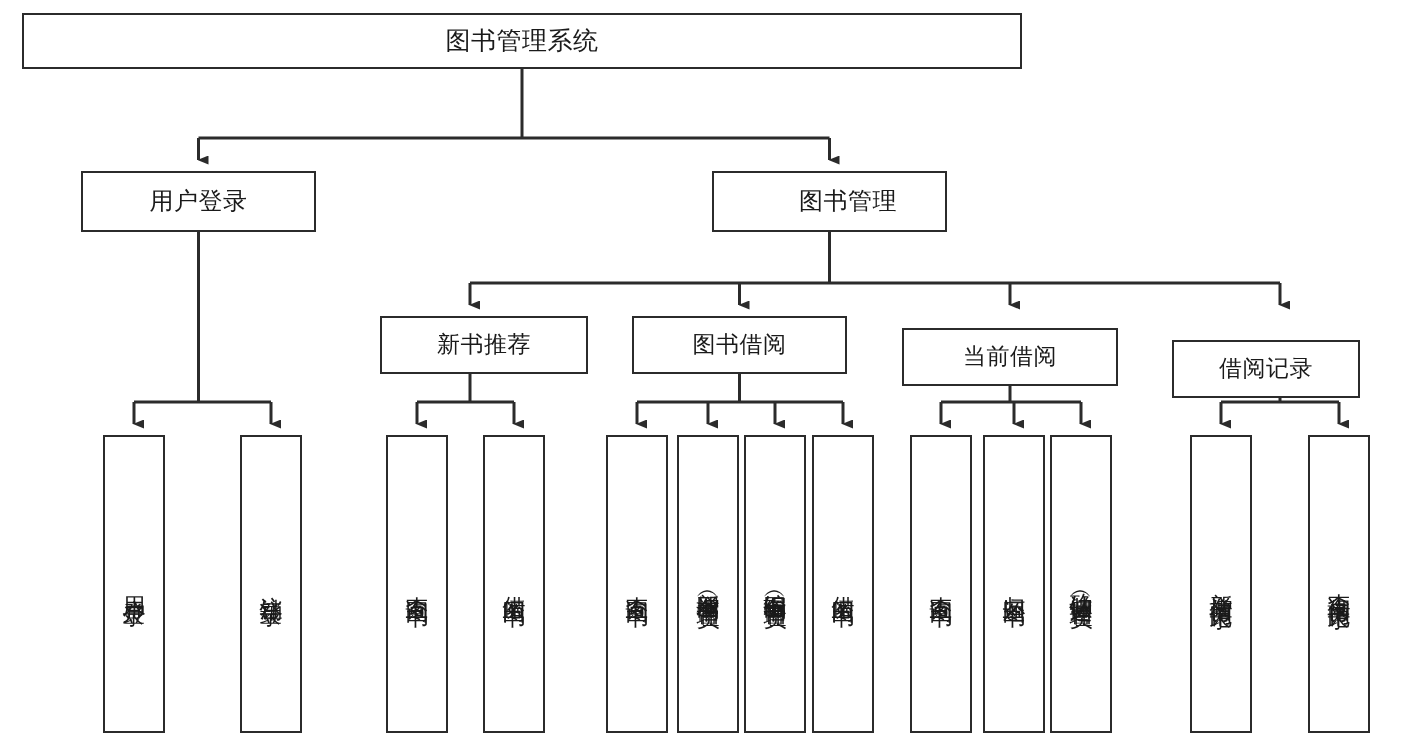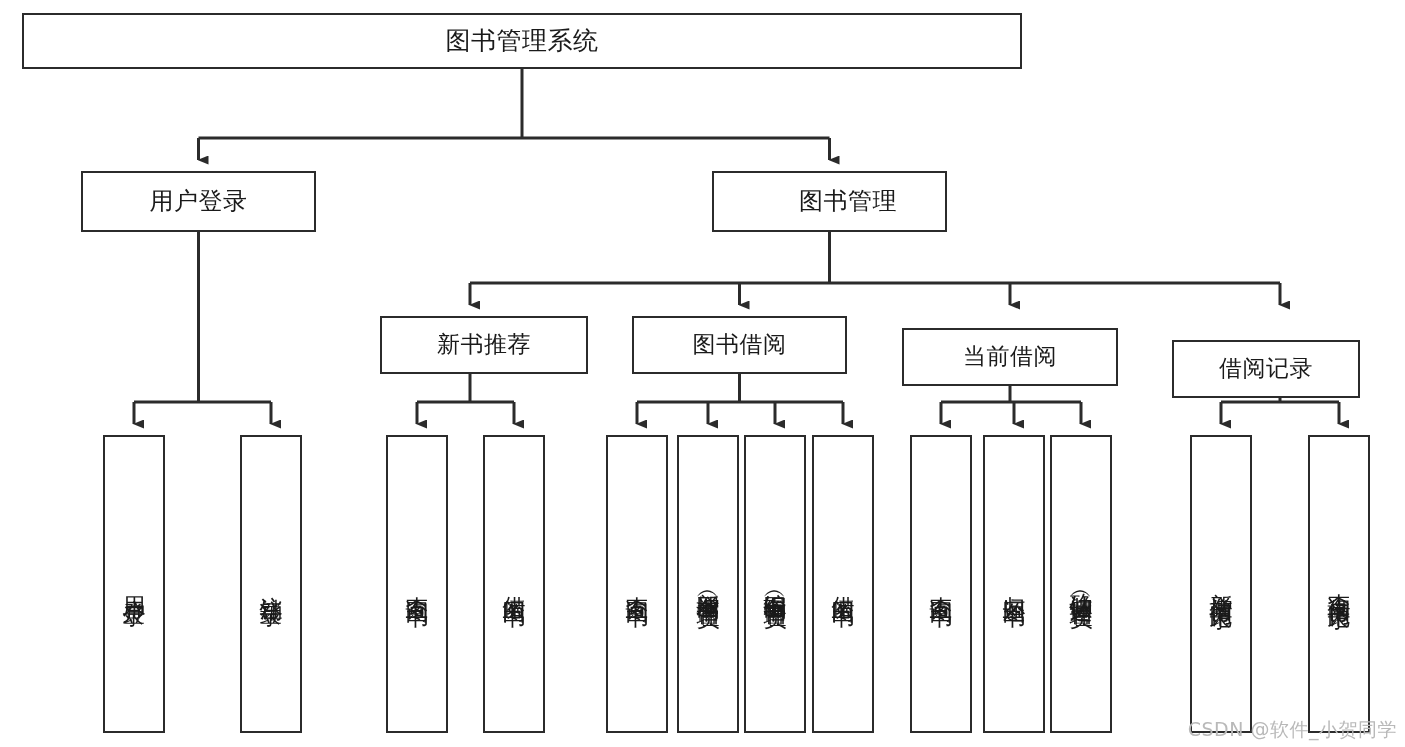--- a/index.html
+++ b/index.html
@@ -175,14 +175,13 @@
         <span class="lbl">确认归还（管理员）</span>
       </div>
       <div class="node leaf" style="left: 1190px; top: 435px; width: 62px; height: 298px;">
         <span class="lbl">新增借阅记录</span>
       </div>
       <div class="node leaf" style="left: 1308px; top: 435px; width: 62px; height: 298px;">
         <span class="lbl">查询借阅记录</span>
       </div>
     </div>
 
-  <div class="watermark">CSDN @软件_小贺同学</div>
 </div>
 
 </body></html>

